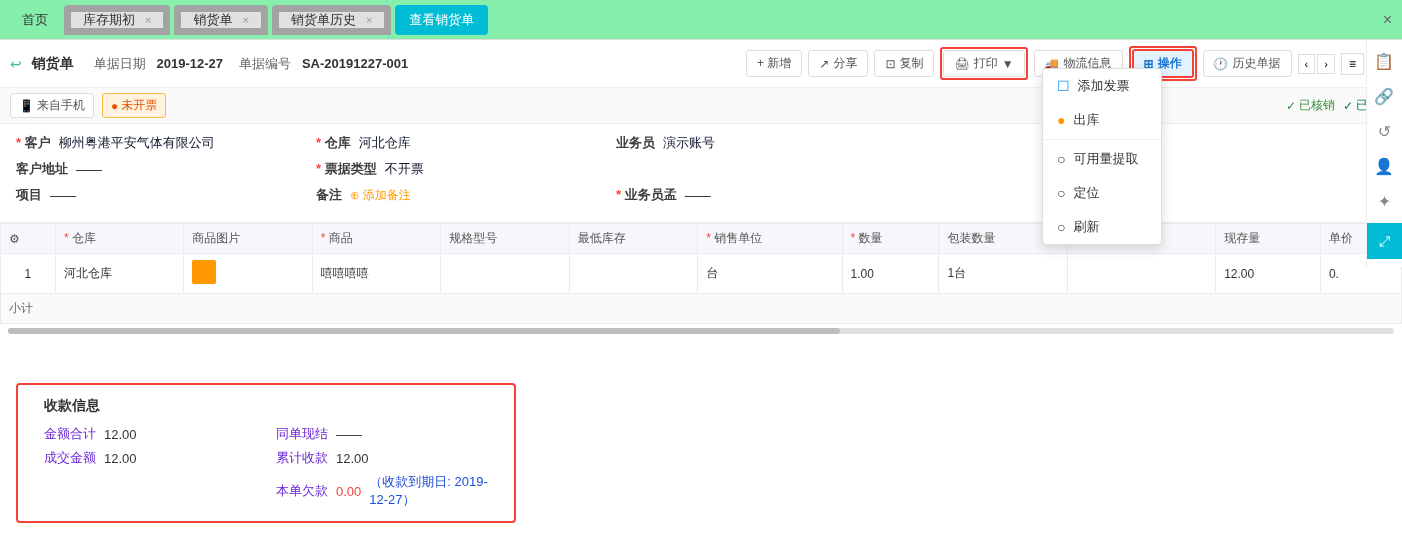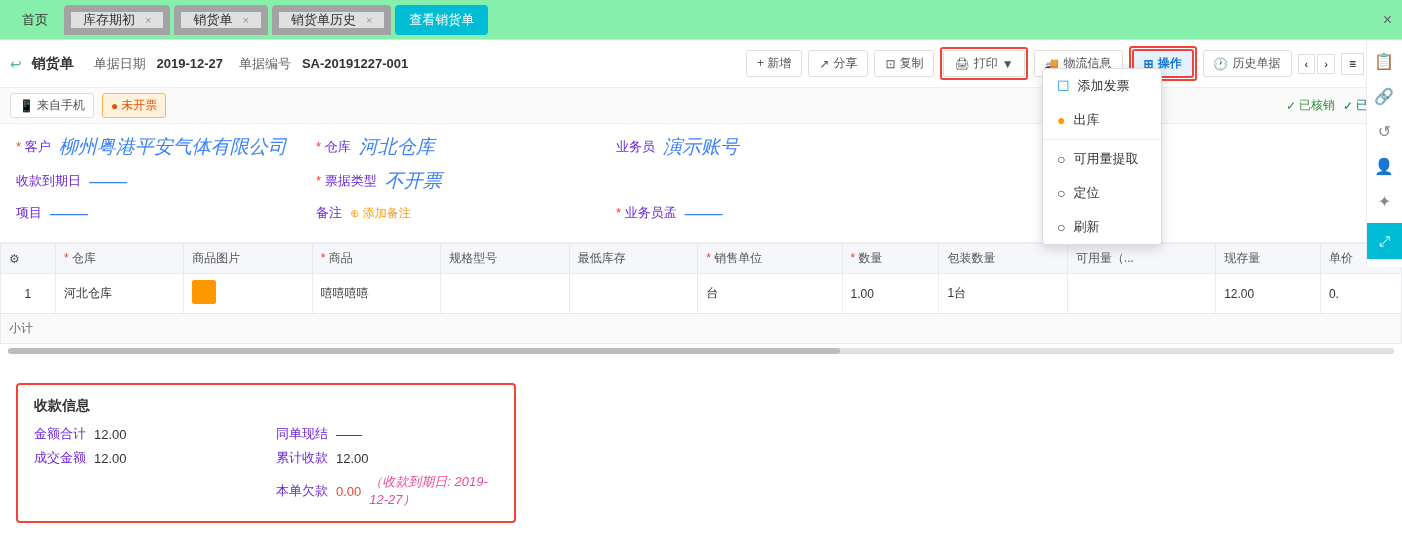--- a/index.html
+++ b/index.html
@@ -68,51 +68,51 @@
       border-radius: 3px; font-size: 12px;
     }
     .badge-orange { background: #fff3e0; border: 1px solid #ffb74d; color: #e65100; }
     .confirmed-green { color: #388e3c; font-size: 12px; display: flex; align-items: center; gap: 3px; }
     .confirmed-teal { color: #00796b; font-size: 12px; display: flex; align-items: center; gap: 3px; }
 
     
     .form-area { padding: 10px 16px; border-bottom: 1px solid #eee; }
     .form-row { display: flex; align-items: center; margin-bottom: 8px; gap: 20px; }
     .form-field { display: flex; align-items: center; gap: 8px; min-width: 280px; }
-    .form-label { color: #6d28d9; font-size: 13px; white-space: nowrap; }
+    .form-label { color: #404040; font-size: 13px; white-space: nowrap; font-weight: bold; }
     .form-label.required::before { content: "* "; color: #f44336; }
-    .form-value { color: #3b82f6; font-size: 19px; font-style: italic; }
+    .form-value { color: #0f172a; font-size: 13px; }
     .add-note-btn { color: #ff9800; cursor: pointer; font-size: 12px; display: flex; align-items: center; gap: 3px; }
 
     
     .table-container { flex: 1; overflow: auto; }
     table { width: 100%; border-collapse: collapse; font-size: 12px; }
     th {
       background: #f5f7fa; border: 1px solid #e8eaed; padding: 6px 8px;
       text-align: left; font-weight: 500; color: #555; white-space: nowrap;
     }
     th .required-star { color: #f44336; }
     td { border: 1px solid #e8eaed; padding: 6px 8px; white-space: nowrap; }
     tr:nth-child(even) td { background: #fafafa; }
     .td-settings { text-align: center; }
     .subtotal-row td { background: #f9f9f9; color: #666; font-size: 12px; }
     .product-img { width: 24px; height: 24px; background: #ff9800; border-radius: 2px; display: inline-block; }
 
     
     .payment-section {
       border: 2px solid #f44336; border-radius: 4px; margin: 10px 16px;
-      padding: 12px 16px; max-width: 500px;
+      padding: 12px 26px; max-width: 500px;
     }
     .payment-title { font-size: 14px; font-weight: 600; margin-bottom: 10px; }
     .payment-grid { display: grid; grid-template-columns: 1fr 1fr; gap: 6px 20px; }
     .payment-row { display: flex; align-items: center; gap: 8px; font-size: 13px; }
     .payment-label { color: #6d28d9; white-space: nowrap; }
     .payment-value { color: #333; }
     .payment-value-red { color: #f44336; }
-    .payment-value-date { color: #ec4899; font-style: italic; }
+    .payment-value-date { color: #1d4ed8; }
     .dropdown-menu {
       position: absolute; top: 68px; right: 240px; background: #fff;
       border: 1px solid #ddd; border-radius: 4px; box-shadow: 0 4px 12px rgba(0,0,0,0.15);
       z-index: 100; min-width: 120px; overflow: hidden;
     }
     .dropdown-item {
       display: flex; align-items: center; gap: 8px; padding: 8px 14px;
       cursor: pointer; font-size: 13px; color: #333;
     }
     .dropdown-icon { font-size: 14px; }
@@ -252,21 +252,21 @@
           <span class="form-label required">仓库</span>
           <span class="form-value">河北仓库</span>
         </div>
         <div class="form-field">
           <span class="form-label">业务员</span>
           <span class="form-value">演示账号</span>
         </div>
       </div>
       <div class="form-row">
         <div class="form-field">
-          <span class="form-label">收款到期日</span>
+          <span class="form-label">客户地址</span>
           <span class="form-value">——</span>
         </div>
         <div class="form-field">
           <span class="form-label required">票据类型</span>
           <span class="form-value">不开票</span>
         </div>
       </div>
       <div class="form-row">
         <div class="form-field">
           <span class="form-label">项目</span>

